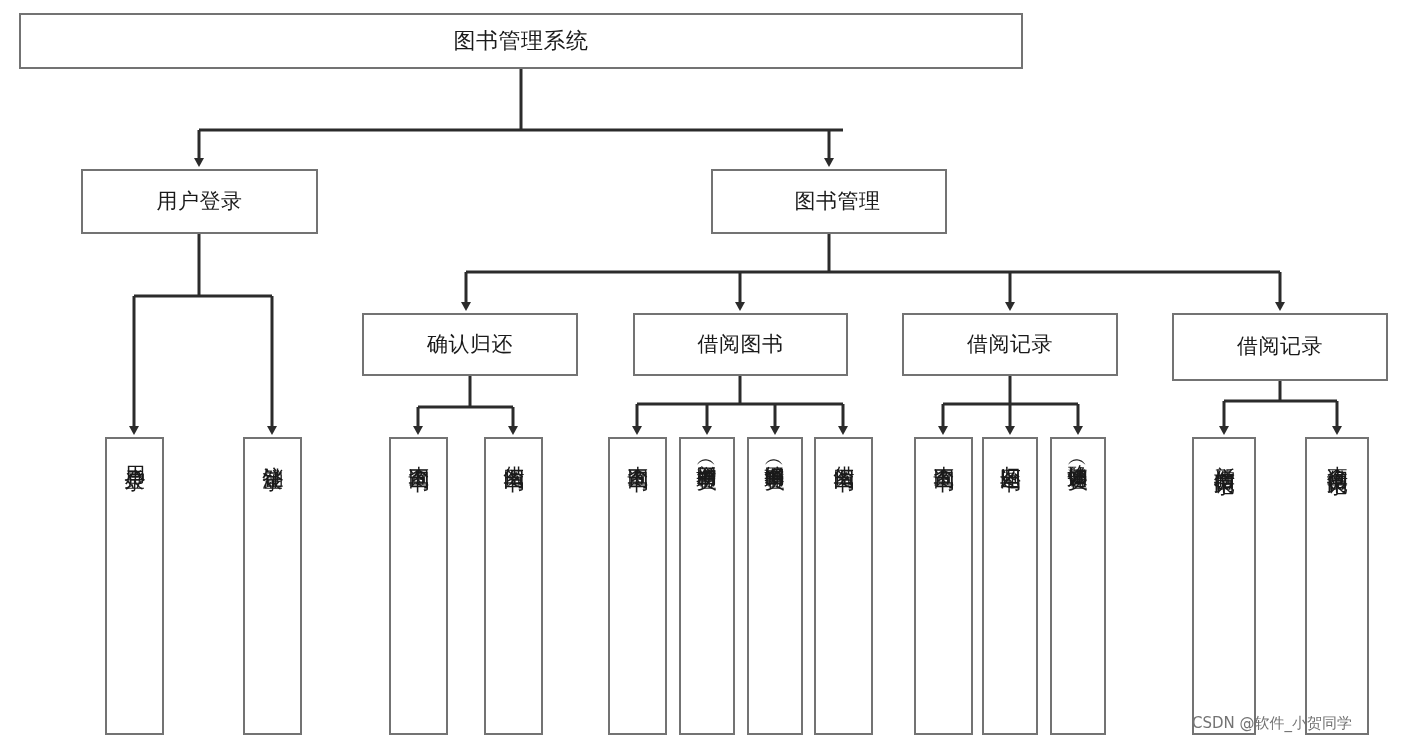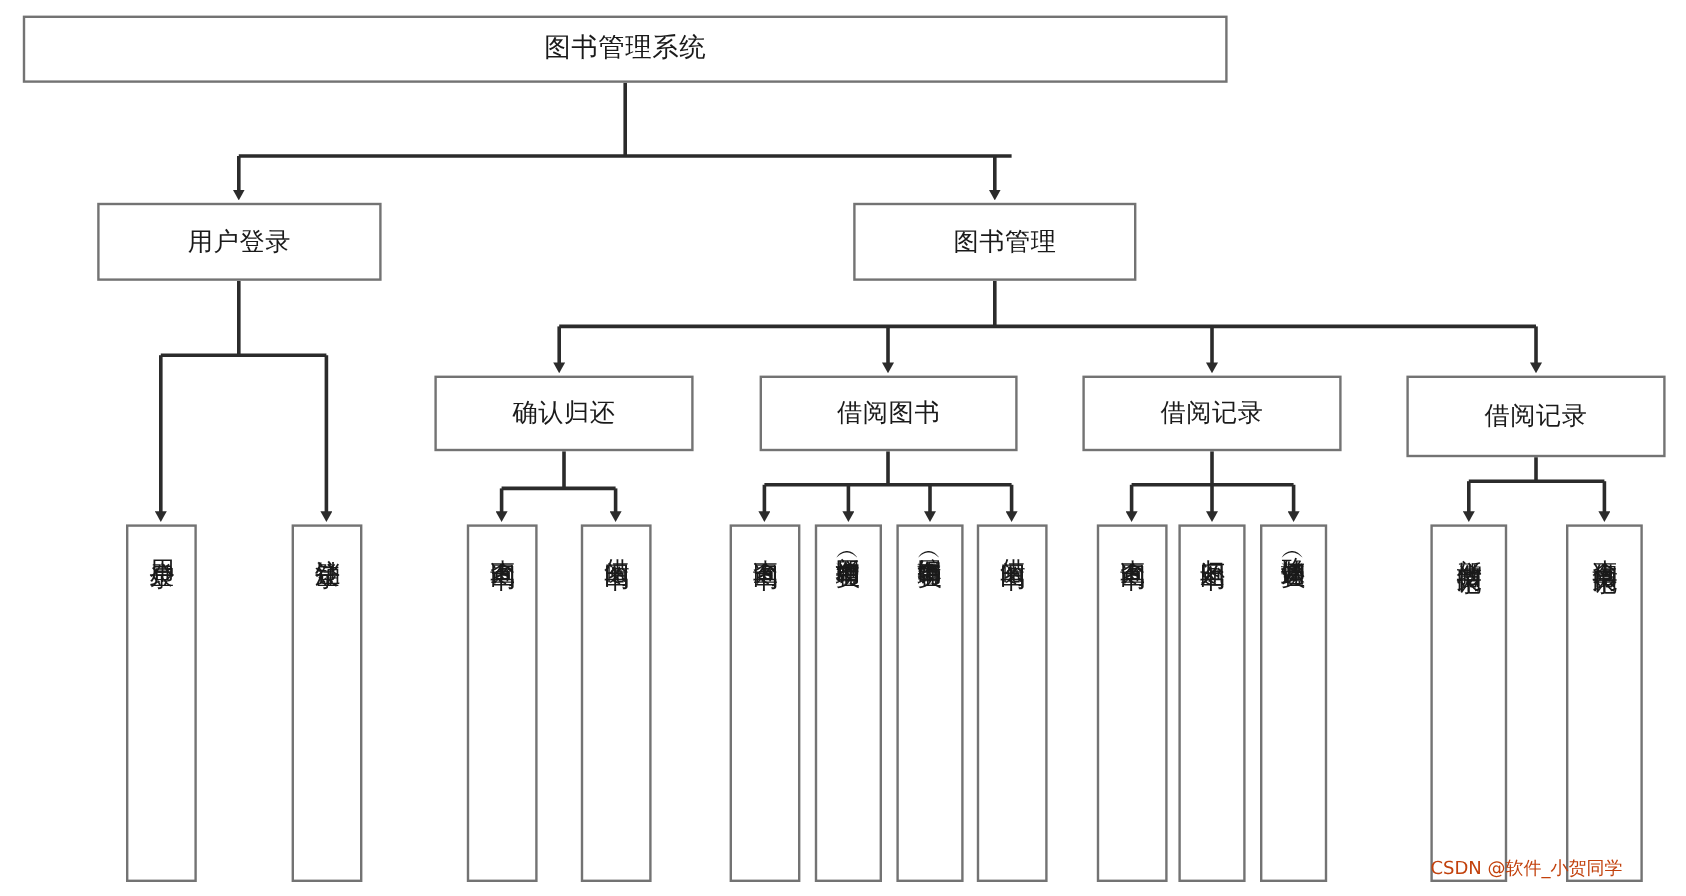--- a/index.html
+++ b/index.html
@@ -62,21 +62,21 @@
   }
   .node.vert.tall .lbl {
     font-size: 20px;
     letter-spacing: 1px;
   }
   .watermark {
     position: absolute;
     left: 1192px;
     top: 714px;
     font-size: 15px;
-    color: #c2410c;
+    color: #737373;
     white-space: nowrap;
     z-index: 3;
     font-family: "DejaVu Sans", "Liberation Sans", sans-serif;
   }
 </style>
 </head>
 <body>
 
 <div id="canvas">
 

